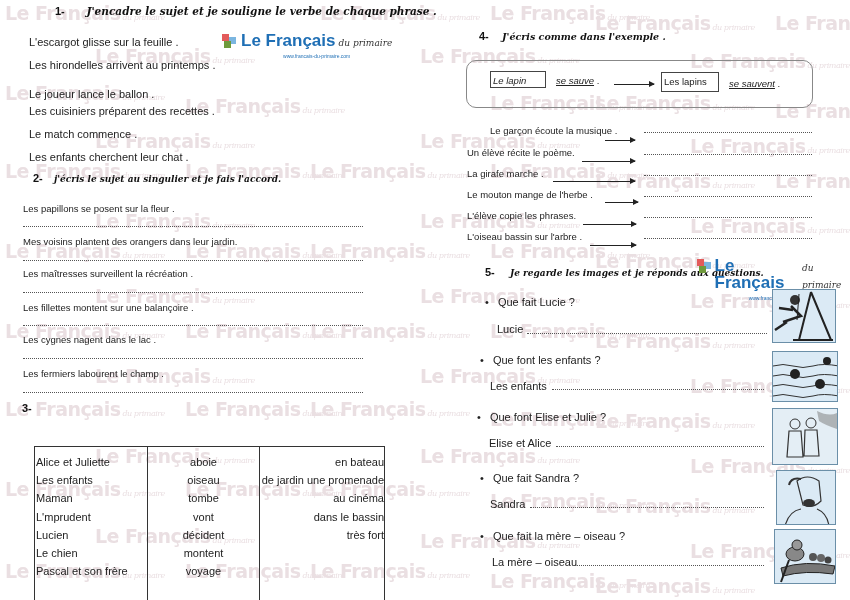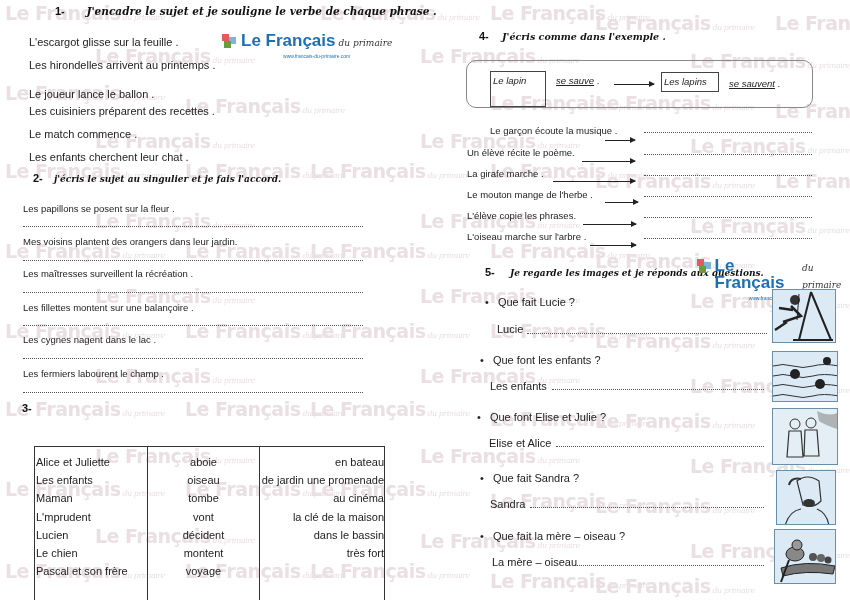--- a/index.html
+++ b/index.html
@@ -177,42 +177,41 @@
     <div class="cell">tombe</div>
     <div class="cell">vont</div>
     <div class="cell">décident</div>
     <div class="cell">montent</div>
     <div class="cell">voyage</div>
   </div>
   <div class="col" style="flex:1;padding-left:1px">
     <div class="cell">en bateau</div>
     <div class="cell">de jardin une promenade</div>
     <div class="cell">au cinéma</div>
-    <div class="cell">la clé de la maison</div>
     <div class="cell">dans le bassin</div>
     <div class="cell">très fort</div>
   </div>
 </div>
 
 <div class="abs heading" style="left:479px;top:30px;font-size:9.5px">
   <span class="num">4-</span>
   <span style="margin-left:10px">J'écris comme dans l'exemple .</span>
 </div>
 
 <div class="abs example-bracket" style="left:466px;top:60px;width:347px;height:48px"></div>
-<div class="abs box" style="left:490px;top:71px;width:56px;height:36px">
+<div class="abs box" style="left:490px;top:71px;width:56px;height:17px">
   <span class="txt-sm" style="position:absolute;left:2px;top:3px;font-style:italic">Le lapin</span>
 </div>
 <div class="abs txt-sm" style="left:556px;top:75px">
   <span style="text-decoration:underline;font-style:italic">se sauve</span>
   <span>.</span>
 </div>
 <div class="abs arrow" style="left:614px;top:84px;width:40px"></div>
 <div class="abs box" style="left:661px;top:72px;width:58px;height:20px">
-  <span class="txt-sm" style="position:absolute;left:2px;top:3px;font-style:italic">Les lapins</span>
+  <span class="txt-sm" style="position:absolute;left:2px;top:3px;">Les lapins</span>
 </div>
 <div class="abs txt-sm" style="left:729px;top:78px">
   <span style="text-decoration:underline;font-style:italic">se sauvent</span>
   <span>.</span>
 </div>
 
 <div class="abs txt-sm" style="left:490px;top:125px">Le garçon écoute la musique .</div>
 <div class="abs arrow" style="left:605px;top:140px;width:30px"></div>
 <div class="abs dots" style="left:644px;top:132px;width:168px"></div>
 
@@ -225,21 +224,21 @@
 <div class="abs dots" style="left:644px;top:175px;width:168px"></div>
 
 <div class="abs txt-sm" style="left:467px;top:189px">Le mouton mange de l'herbe  .</div>
 <div class="abs arrow" style="left:605px;top:202px;width:33px"></div>
 <div class="abs dots" style="left:644px;top:196px;width:168px"></div>
 
 <div class="abs txt-sm" style="left:467px;top:210px">L'élève copie les phrases.</div>
 <div class="abs arrow" style="left:583px;top:224px;width:53px"></div>
 <div class="abs dots" style="left:644px;top:217px;width:168px"></div>
 
-<div class="abs txt-sm" style="left:467px;top:231px">L'oiseau marche sur l'arbre .</div>
+<div class="abs txt-sm" style="left:467px;top:231px">L'oiseau bassin sur l'arbre .</div>
 <div class="abs arrow" style="left:590px;top:245px;width:46px"></div>
 <div class="abs dots" style="left:644px;top:238px;width:168px"></div>
 
 <div class="abs heading" style="left:485px;top:266px;font-size:9px">
   <span class="num">5-</span>
   <span style="margin-left:12px">Je regarde les images et je réponds aux questions.</span>
 </div>
 
 <div class="abs logo" style="left:697px;top:257px">
   <div class="logo-icon">

